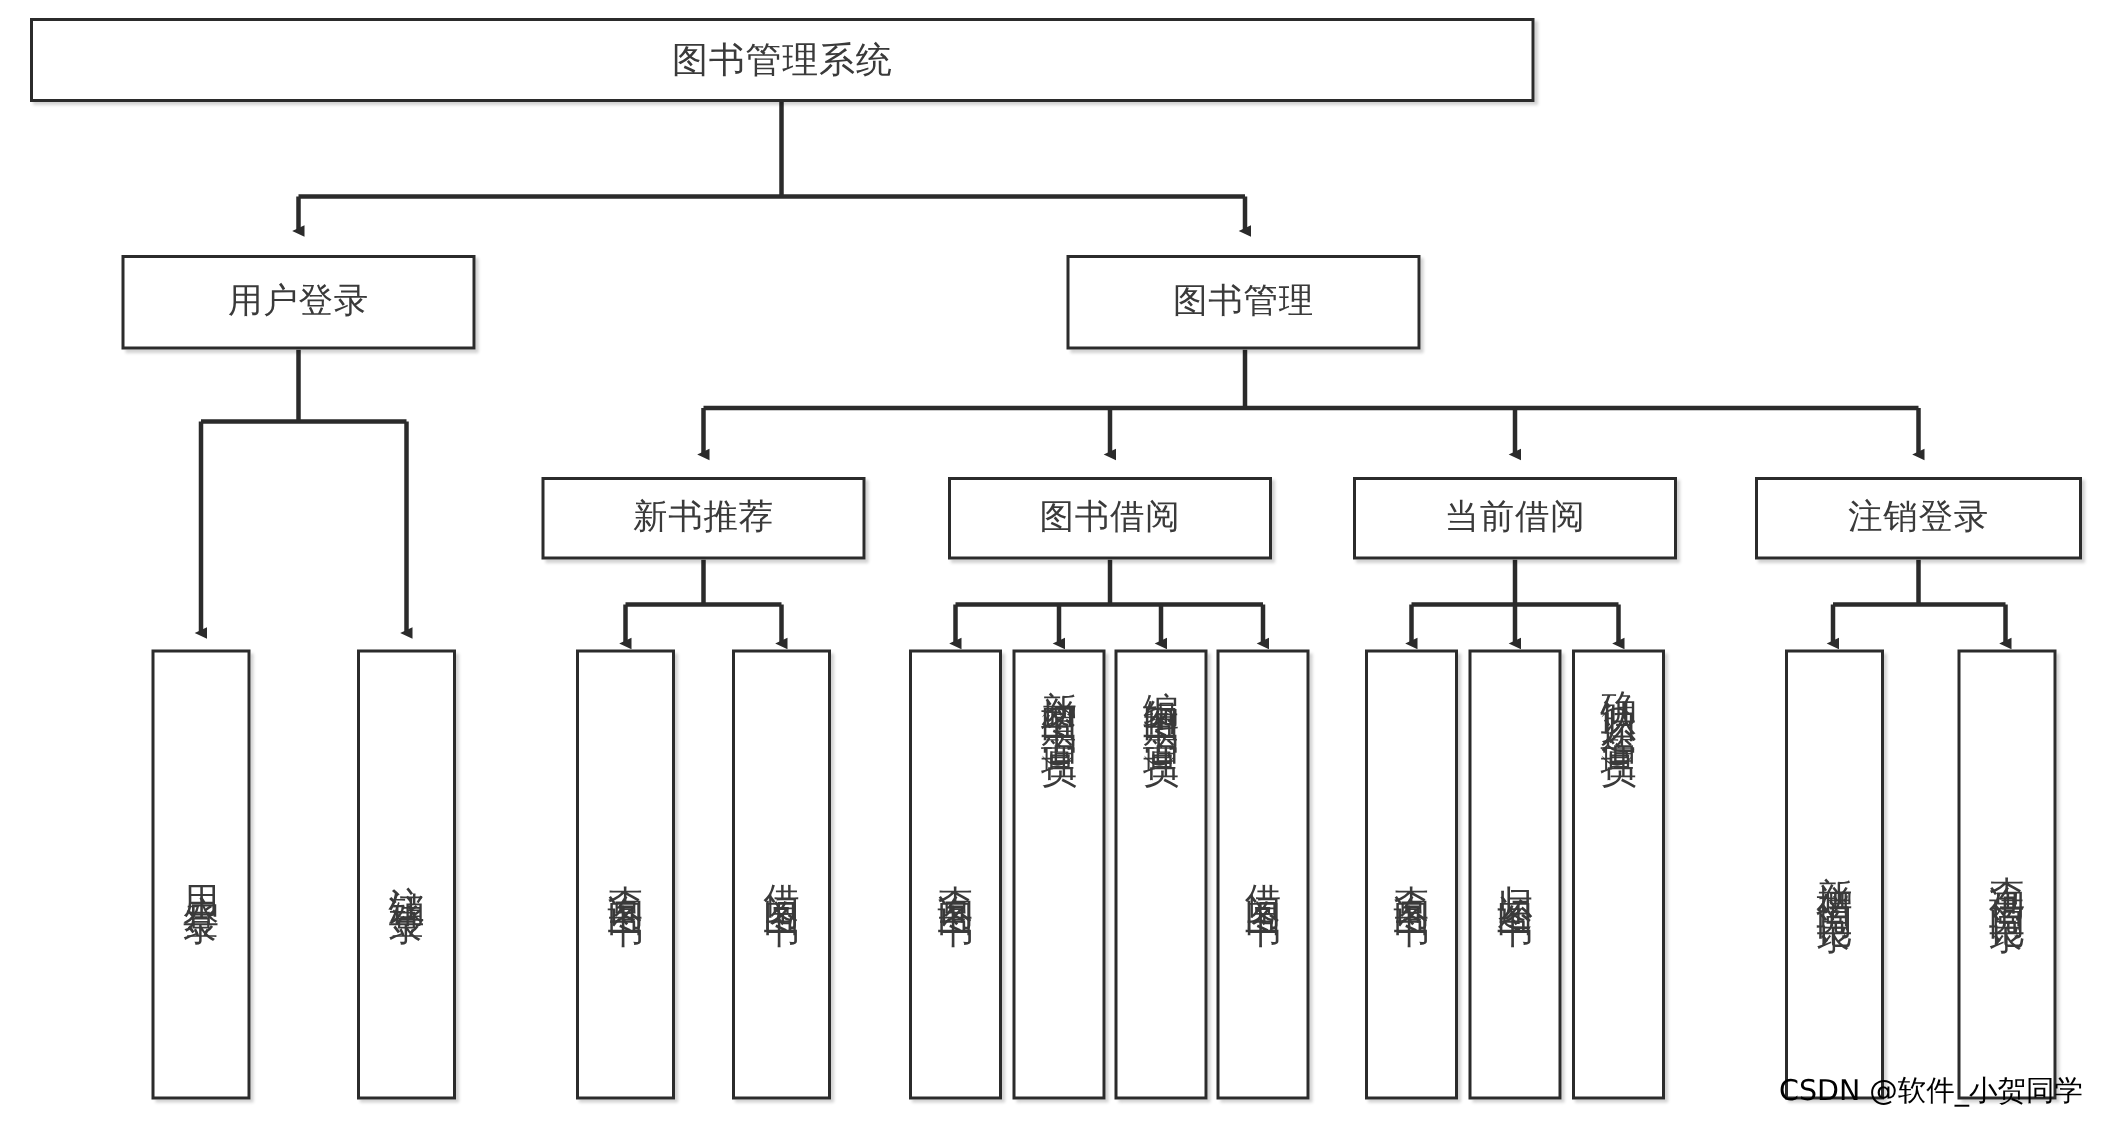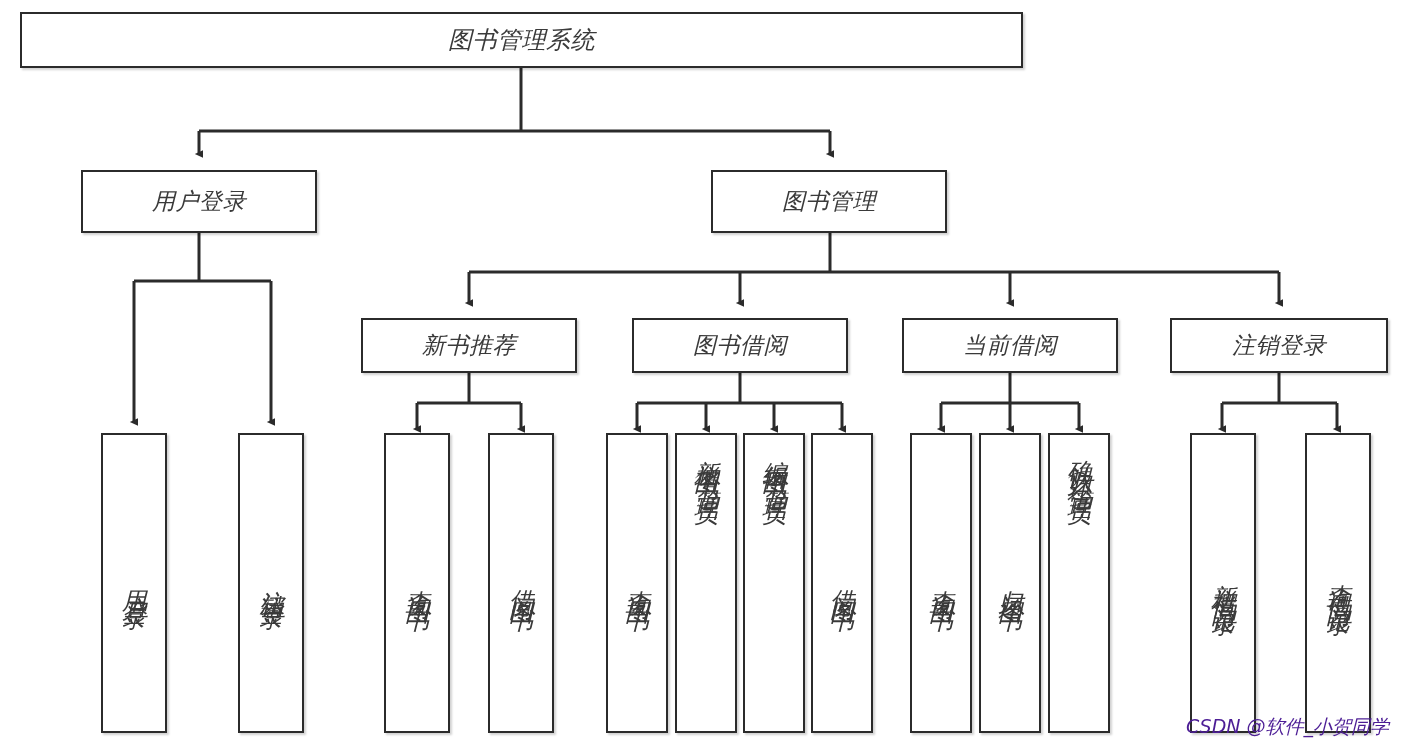--- a/index.html
+++ b/index.html
@@ -10,21 +10,20 @@
   }
   body {
     font-family: "DejaVu Sans", "Liberation Sans", sans-serif;
   }
   #diagram-root {
     position: relative;
     width: 1405px;
     height: 747px;
     background: #ffffff;
     overflow: hidden;
-    font-style: italic;
   }
   #edge-layer {
     position: absolute;
     left: 0;
     top: 0;
     width: 1405px;
     height: 747px;
     pointer-events: none;
   }
   .node {
@@ -65,21 +64,21 @@
   }
   .node.v.mid {
     align-items: center;
     padding-top: 0;
   }
   .watermark {
     position: absolute;
     left: 1186px;
     top: 714px;
     font-size: 19px;
-    color: #4c1d95;
+    color: #000000;
     white-space: nowrap;
     font-family: "DejaVu Sans", "Liberation Sans", sans-serif;
   }
 </style>
 </head>
 <body>
 
 <div id="diagram-root">
 
   <svg id="edge-layer" width="1405" height="747" viewBox="0 0 1405 747">

